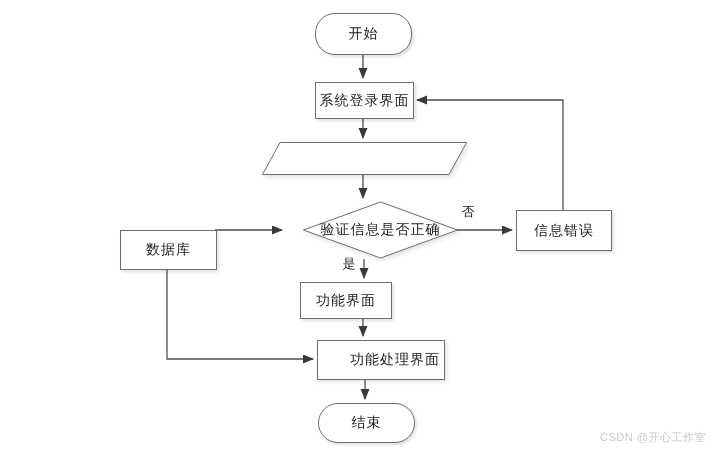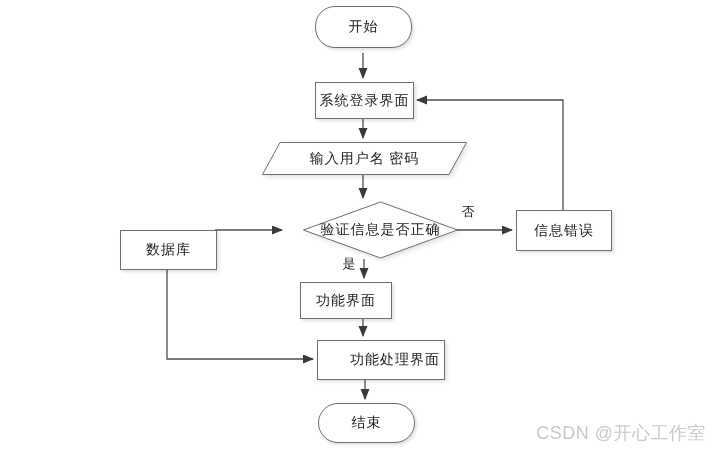--- a/index.html
+++ b/index.html
@@ -56,21 +56,21 @@
     position:absolute;
     font-size:13px;
     color:var(--text-color);
     text-align:center;
     line-height:1;
   }
   .watermark{
     position:absolute;
     right:6px;bottom:7px;
     font-family:"Liberation Sans","DejaVu Sans",sans-serif;
-    font-size:18px;
+    font-size:11px;
     color:var(--watermark-color);
     letter-spacing:0.5px;
   }
 </style>
 </head>
 <body>
 
 <div class="canvas">
 
   <svg class="connectors">
@@ -84,33 +84,32 @@
     <line x1="363" y1="175" x2="363" y2="198" marker-end="url(#arr)"></line>
     <line x1="364" y1="259" x2="364" y2="278" marker-end="url(#arr)"></line>
     <line x1="444" y1="230" x2="512" y2="230" marker-end="url(#arr)"></line>
     <polyline points="563,210 563,100 417,100" marker-end="url(#arr)"></polyline>
     <line x1="215" y1="230" x2="282" y2="230" marker-end="url(#arr)"></line>
     <polyline points="167,248 167,359 313,359" marker-end="url(#arr)"></polyline>
     <line x1="363" y1="317" x2="363" y2="336" marker-end="url(#arr)"></line>
     <line x1="365" y1="378" x2="365" y2="399" marker-end="url(#arr)"></line>
   </svg>
 
-  <div class="node stadium" style="left:315px;top:6px;width:95px;height:40px;text-align:right;">
+  <div class="node stadium" style="left:315px;top:13px;width:95px;height:40px;text-align:right;">
     <span>开始</span>
   </div>
 
   <div class="node rect" style="left:315px;top:82px;width:97px;height:35px;align-items:center;">
     <span>系统登录界面</span>
   </div>
 
   <div class="node" style="left:262px;top:142px;width:205px;height:33px;">
     <svg class="shape-svg" viewBox="0 0 205 33" preserveAspectRatio="none">
       <polygon points="18,0.5 204.5,0.5 187,32.5 0.5,32.5"></polygon>
     </svg>
-    <span class="shape-label">输入用户名 密码</span>
   </div>
 
   <div class="node" style="left:302px;top:201px;width:157px;height:58px;">
     <svg class="shape-svg" viewBox="0 0 157 58" preserveAspectRatio="none">
       <polygon points="78.5,1 155.5,29 78.5,57 1.5,29"></polygon>
     </svg>
     <span class="shape-label">验证信息是否正确</span>
   </div>
 
   <div class="node rect" style="left:120px;top:210px;width:95px;height:38px;margin-top:20px;">

